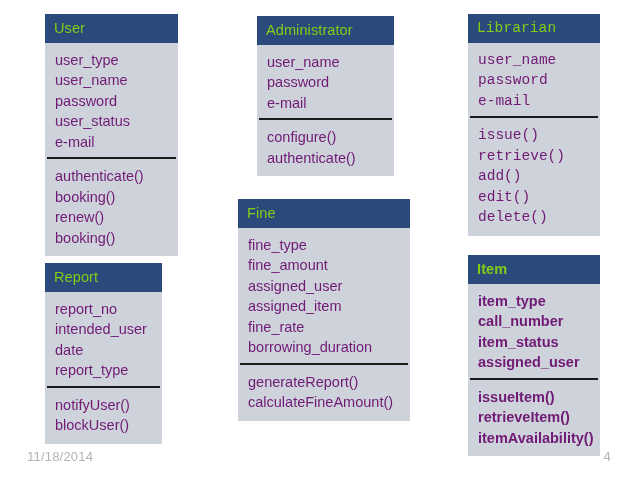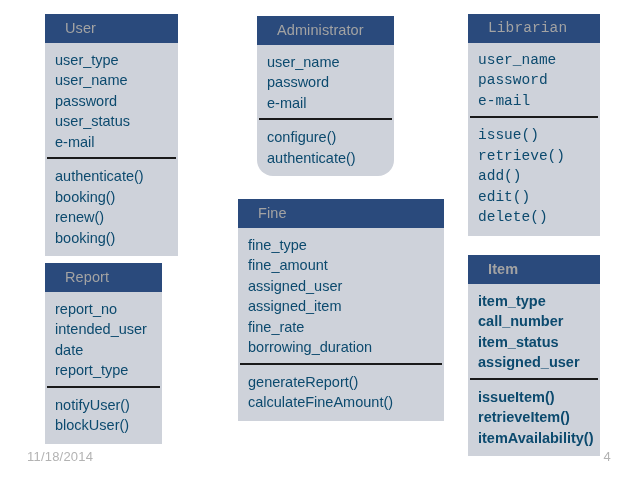--- a/index.html
+++ b/index.html
@@ -21,30 +21,30 @@
   }
   .uml-class {
     position: absolute;
     background: #ced2da;
     box-sizing: border-box;
     display: flex;
     flex-direction: column;
   }
   .uml-header {
     background: #2a4a7c;
-    color: #a3a3a3;
+    color: #84cc16;
     font-size: 14.5px;
     line-height: 1;
-    padding: 7px 0 7px 20px;
+    padding: 7px 0 7px 9px;
     letter-spacing: 0.1px;
     white-space: nowrap;
   }
   .uml-section {
     padding: 6px 0 6px 10px;
-    color: #0c4a6e;
+    color: #701a75;
     font-size: 14.5px;
   }
   .uml-section.attributes {
     padding-top: 7px;
     padding-bottom: 5px;
   }
   .uml-section.operations {
     padding-top: 7px;
     padding-bottom: 8px;
   }
@@ -62,23 +62,23 @@
     font-size: 13px;
     color: #b3b3b3;
     letter-spacing: 0.2px;
     white-space: nowrap;
   }
   #footer-date { left: 27px; top: 449px; }
   #footer-page { right: 27px; top: 449px; }
 
   
   #class-user        { left: 45px;  top: 14px;  width: 133px; }
-  #class-administrator { left: 257px; top: 16px;  width: 137px; border-radius: 16px; }
+  #class-administrator { left: 257px; top: 16px;  width: 137px; }
   #class-librarian   { left: 468px; top: 14px;  width: 132px; font-family: Liberation Mono, monospace; }
-  #class-fine        { left: 238px; top: 199px; width: 206px; }
+  #class-fine        { left: 238px; top: 199px; width: 172px; }
   #class-report      { left: 45px;  top: 263px; width: 117px; }
   #class-item        { left: 468px; top: 255px; width: 132px; font-weight: bold; }
 </style>
 </head>
 <body>
 
 <div id="slide">
 
   <div class="uml-class" id="class-user">
     <div class="uml-header">User</div>

